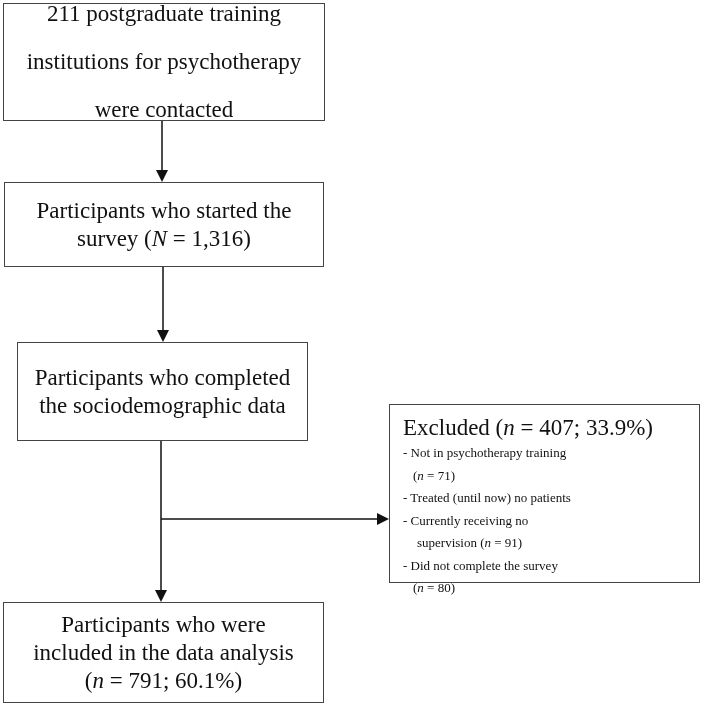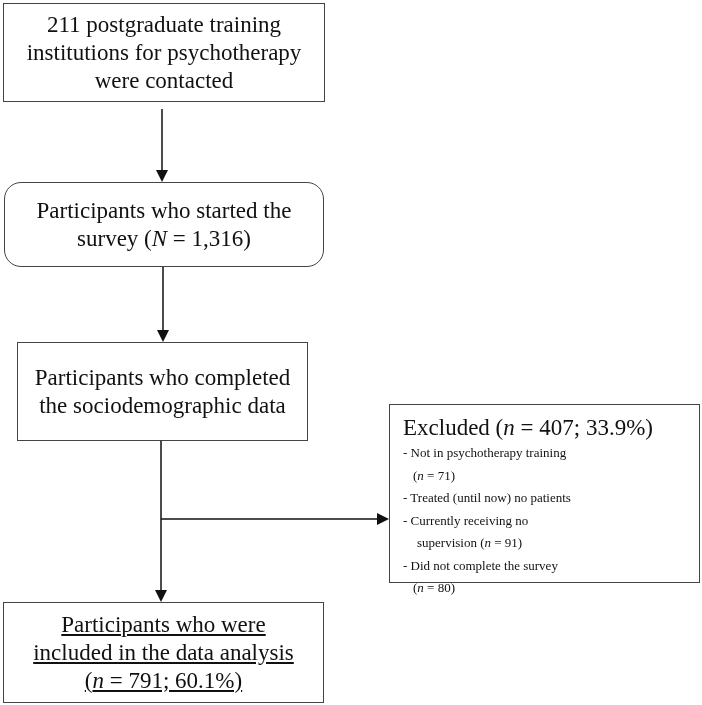--- a/index.html
+++ b/index.html
@@ -41,27 +41,27 @@
   <g>
     <line x1="161" y1="440" x2="161" y2="590" stroke="#111" stroke-width="1.5"></line>
     <path d="M155,590 L167,590 L161,602 z" fill="#111"></path>
   </g>
   <g>
     <line x1="161" y1="519" x2="377" y2="519" stroke="#111" stroke-width="1.5"></line>
     <path d="M377,513 L377,525 L389,519 z" fill="#111"></path>
   </g>
 </svg>
 
-<div class="box" style="left:3px; top:3px; width:322px; height:99px;">
+<div class="box" style="left:3px; top:3px; width:322px; height:118px;gap:20px;">
   <div class="line">211 postgraduate training</div>
   <div class="line">institutions for psychotherapy</div>
   <div class="line">were contacted</div>
 </div>
 
-<div class="box" style="left:4px; top:182px; width:320px; height:85px;border-radius:17px;">
+<div class="box" style="left:4px; top:182px; width:320px; height:85px;">
   <div class="line">Participants who started the</div>
   <div class="line"><span>survey (</span><i>N</i><span> = 1,316)</span></div>
 </div>
 
 <div class="box" style="left:17px; top:342px; width:291px; height:99px;">
   <div class="line">Participants who completed</div>
   <div class="line">the sociodemographic data</div>
 </div>
 
 <div class="excl" style="left:389px; top:404px; width:311px; height:179px;">
@@ -72,17 +72,17 @@
 
   <div class="item">- Treated (until now) no patients</div>
 
   <div class="item">- Currently receiving no</div>
   <div class="item indent2"><span>supervision (</span><i>n</i><span> = 91)</span></div>
 
   <div class="item">- Did not complete the survey</div>
   <div class="item indent"><span>(</span><i>n</i><span> = 80)</span></div>
 </div>
 
-<div class="box" style="left:3px; top:602px; width:321px; height:101px;text-decoration:underline;">
+<div class="box" style="left:3px; top:602px; width:321px; height:101px;">
   <div class="line">Participants who were</div>
   <div class="line">included in the data analysis</div>
   <div class="line"><span>(</span><i>n</i><span> = 791; 60.1%)</span></div>
 </div>
 
 </body></html>

